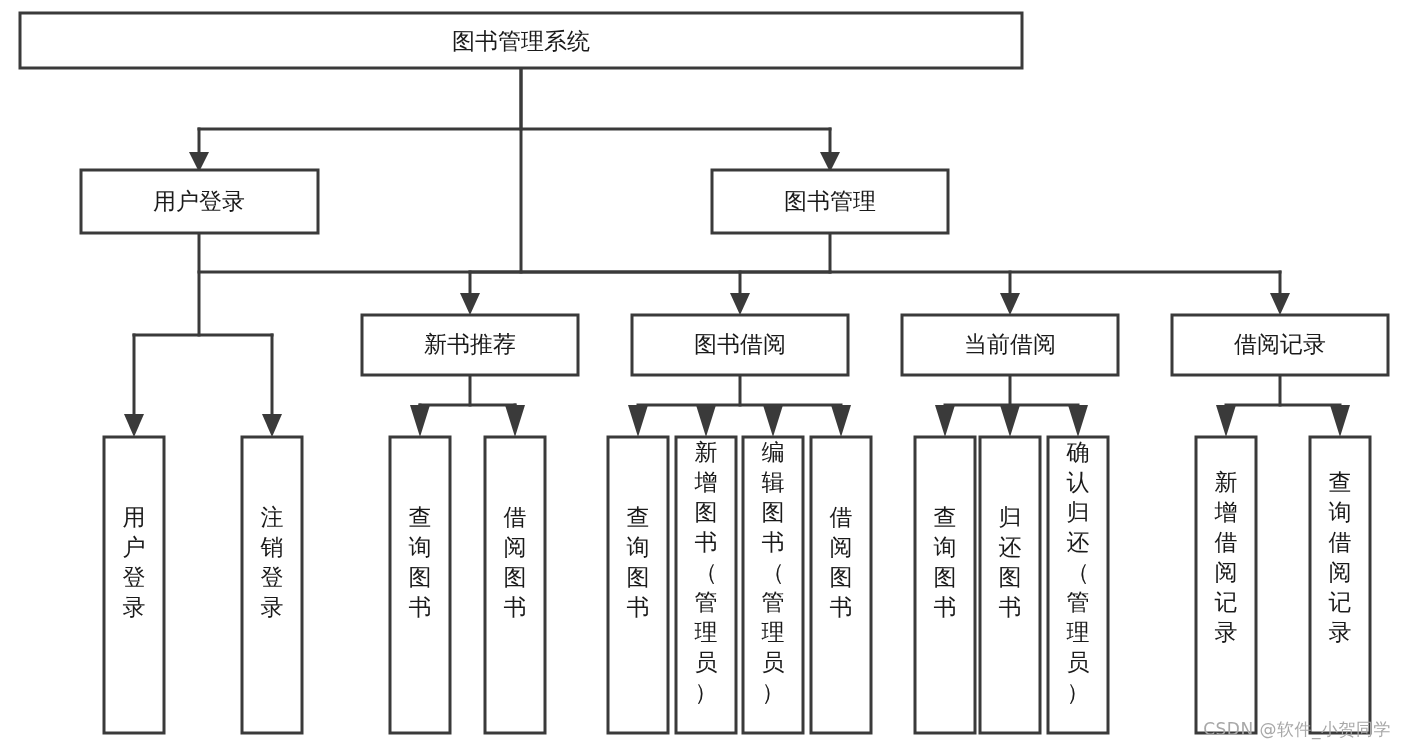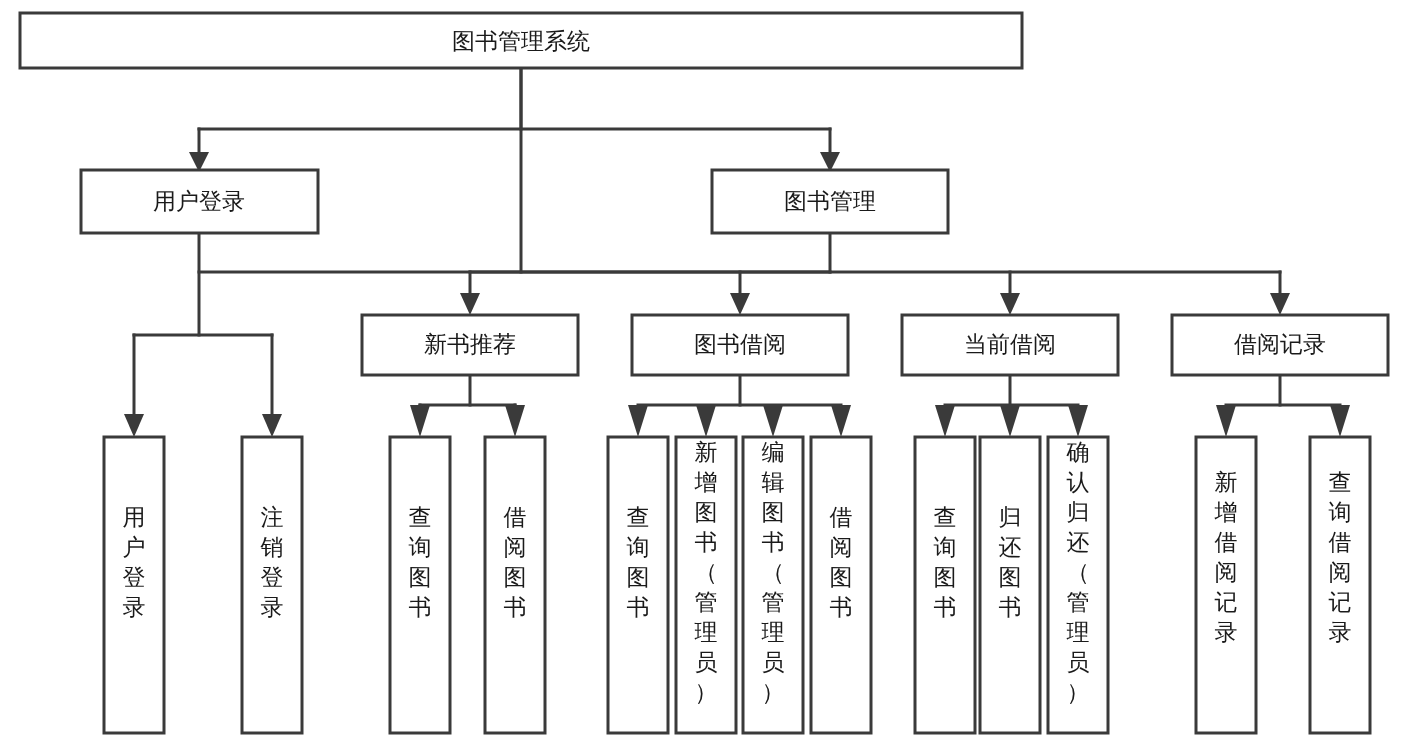--- a/index.html
+++ b/index.html
@@ -229,13 +229,14 @@
       <text class="node-label-vertical" x="1226" y="490"><tspan x="1226" y="490">新</tspan><tspan x="1226" y="520">增</tspan><tspan x="1226" y="550">借</tspan><tspan x="1226" y="580">阅</tspan><tspan x="1226" y="610">记</tspan><tspan x="1226" y="640">录</tspan></text>
     </g>
 
     <g>
       <rect class="node-box" x="1310" y="437" width="60" height="296"></rect>
       <text class="node-label-vertical" x="1340" y="490"><tspan x="1340" y="490">查</tspan><tspan x="1340" y="520">询</tspan><tspan x="1340" y="550">借</tspan><tspan x="1340" y="580">阅</tspan><tspan x="1340" y="610">记</tspan><tspan x="1340" y="640">录</tspan></text>
     </g>
 
   </svg>
 
+  <div class="watermark">CSDN @软件_小贺同学</div>
 </div>
 
 </body></html>

